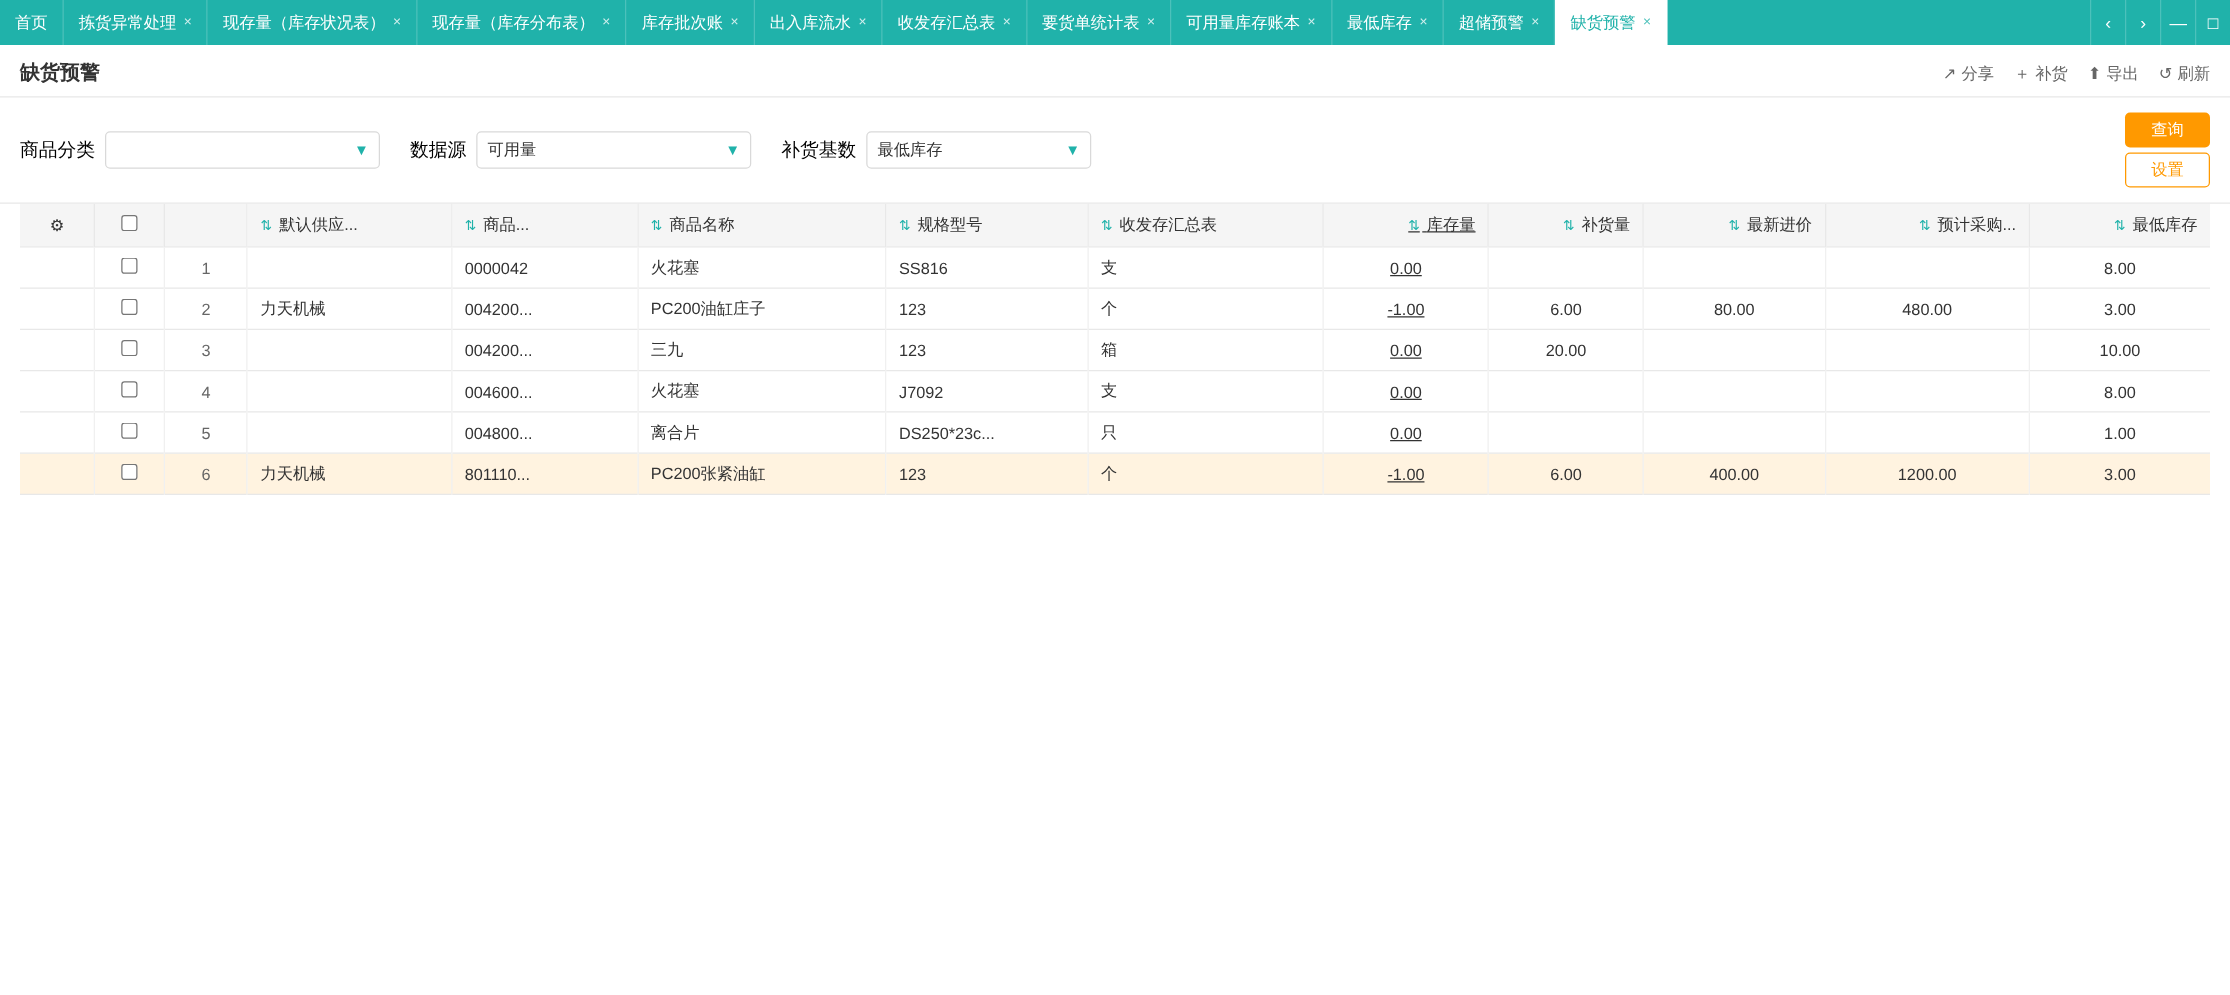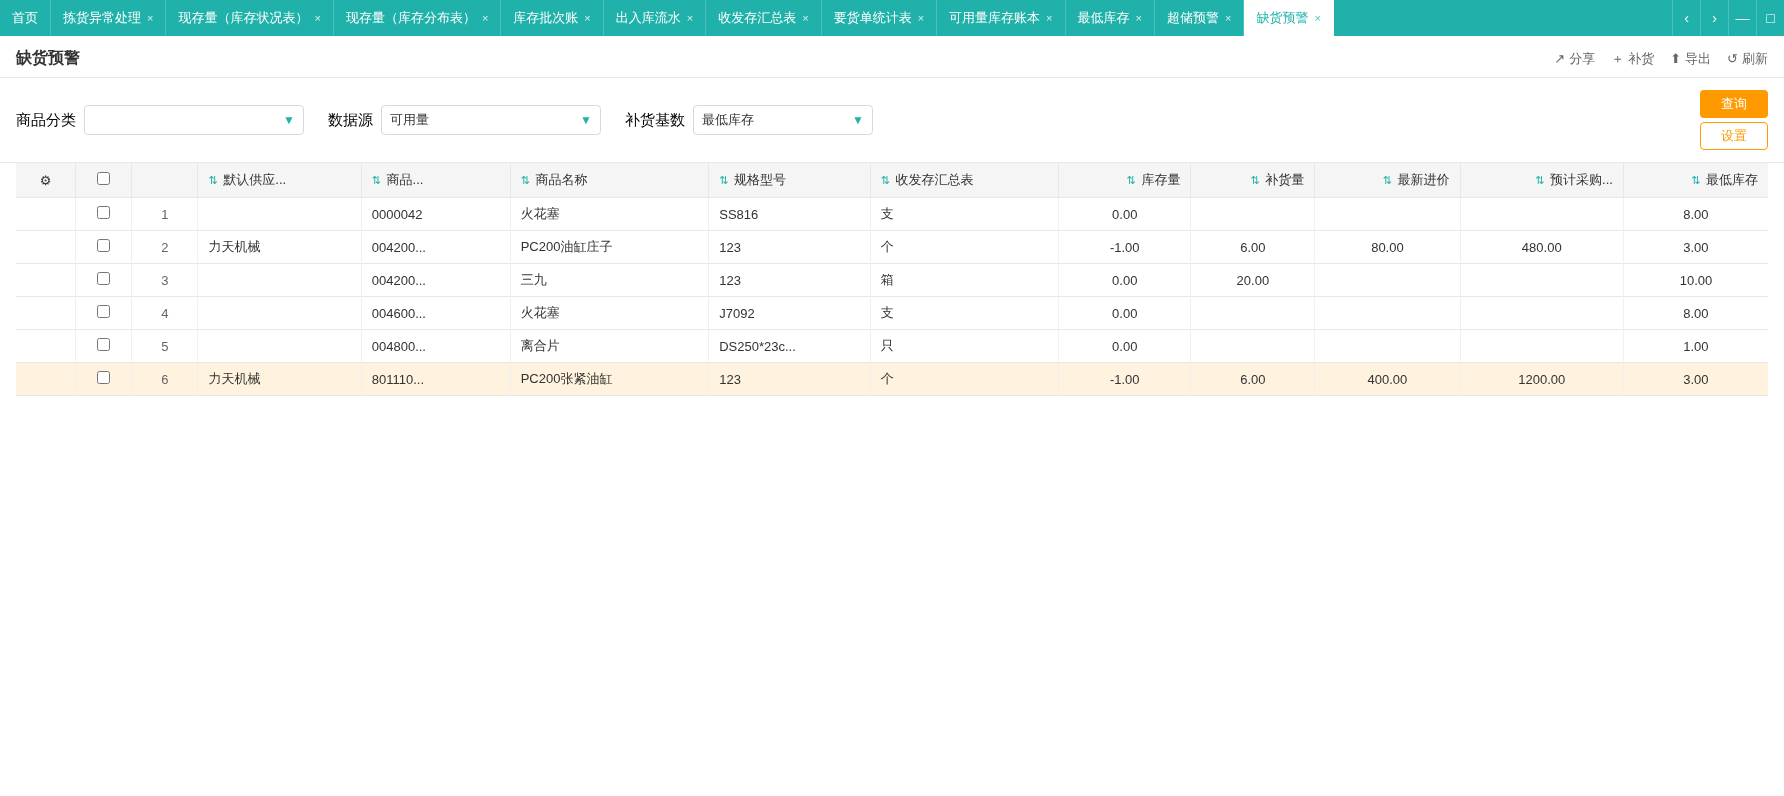--- a/index.html
+++ b/index.html
@@ -188,21 +188,21 @@
     .sort-icon { color: #20b2aa; font-size: 11px; margin-right: 2px; }
 
     .checkbox-cell { width: 30px; text-align: center; }
     .num-cell { width: 40px; text-align: center; color: #666; }
 
     .col-supplier { width: 80px; }
     .col-code { width: 90px; }
     .col-name { width: 120px; }
     .col-spec { width: 90px; }
     .col-unit { width: 80px; }
-    .col-stock { width: 80px; text-align: right; }
+    .col-stock { width: 80px; text-align: right; text-decoration: underline; }
     .col-replenish { width: 70px; text-align: right; }
     .col-price { width: 80px; text-align: right; }
     .col-forecast { width: 80px; text-align: right; }
     .col-minstock { width: 80px; text-align: right; }
 
     td.right { text-align: center; }
   </style>
 </head>
 <body>
 

